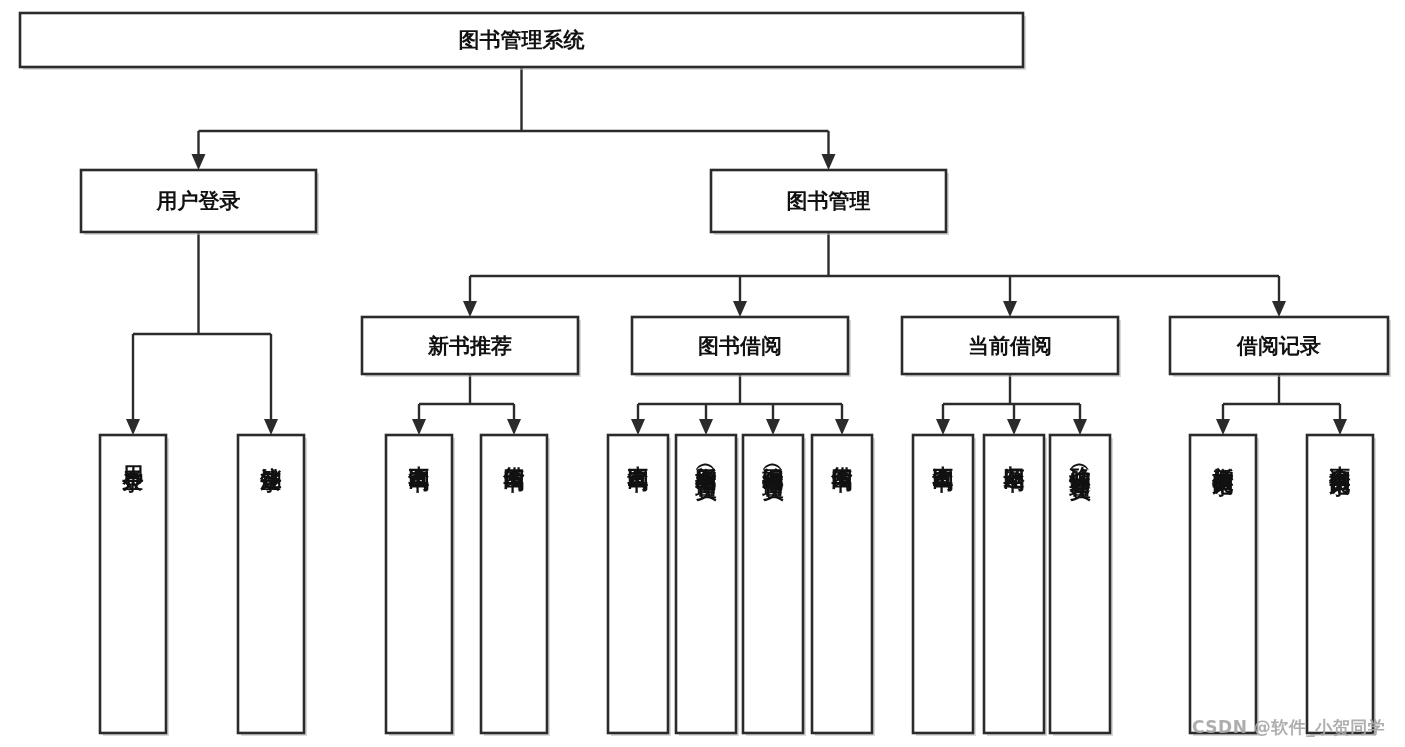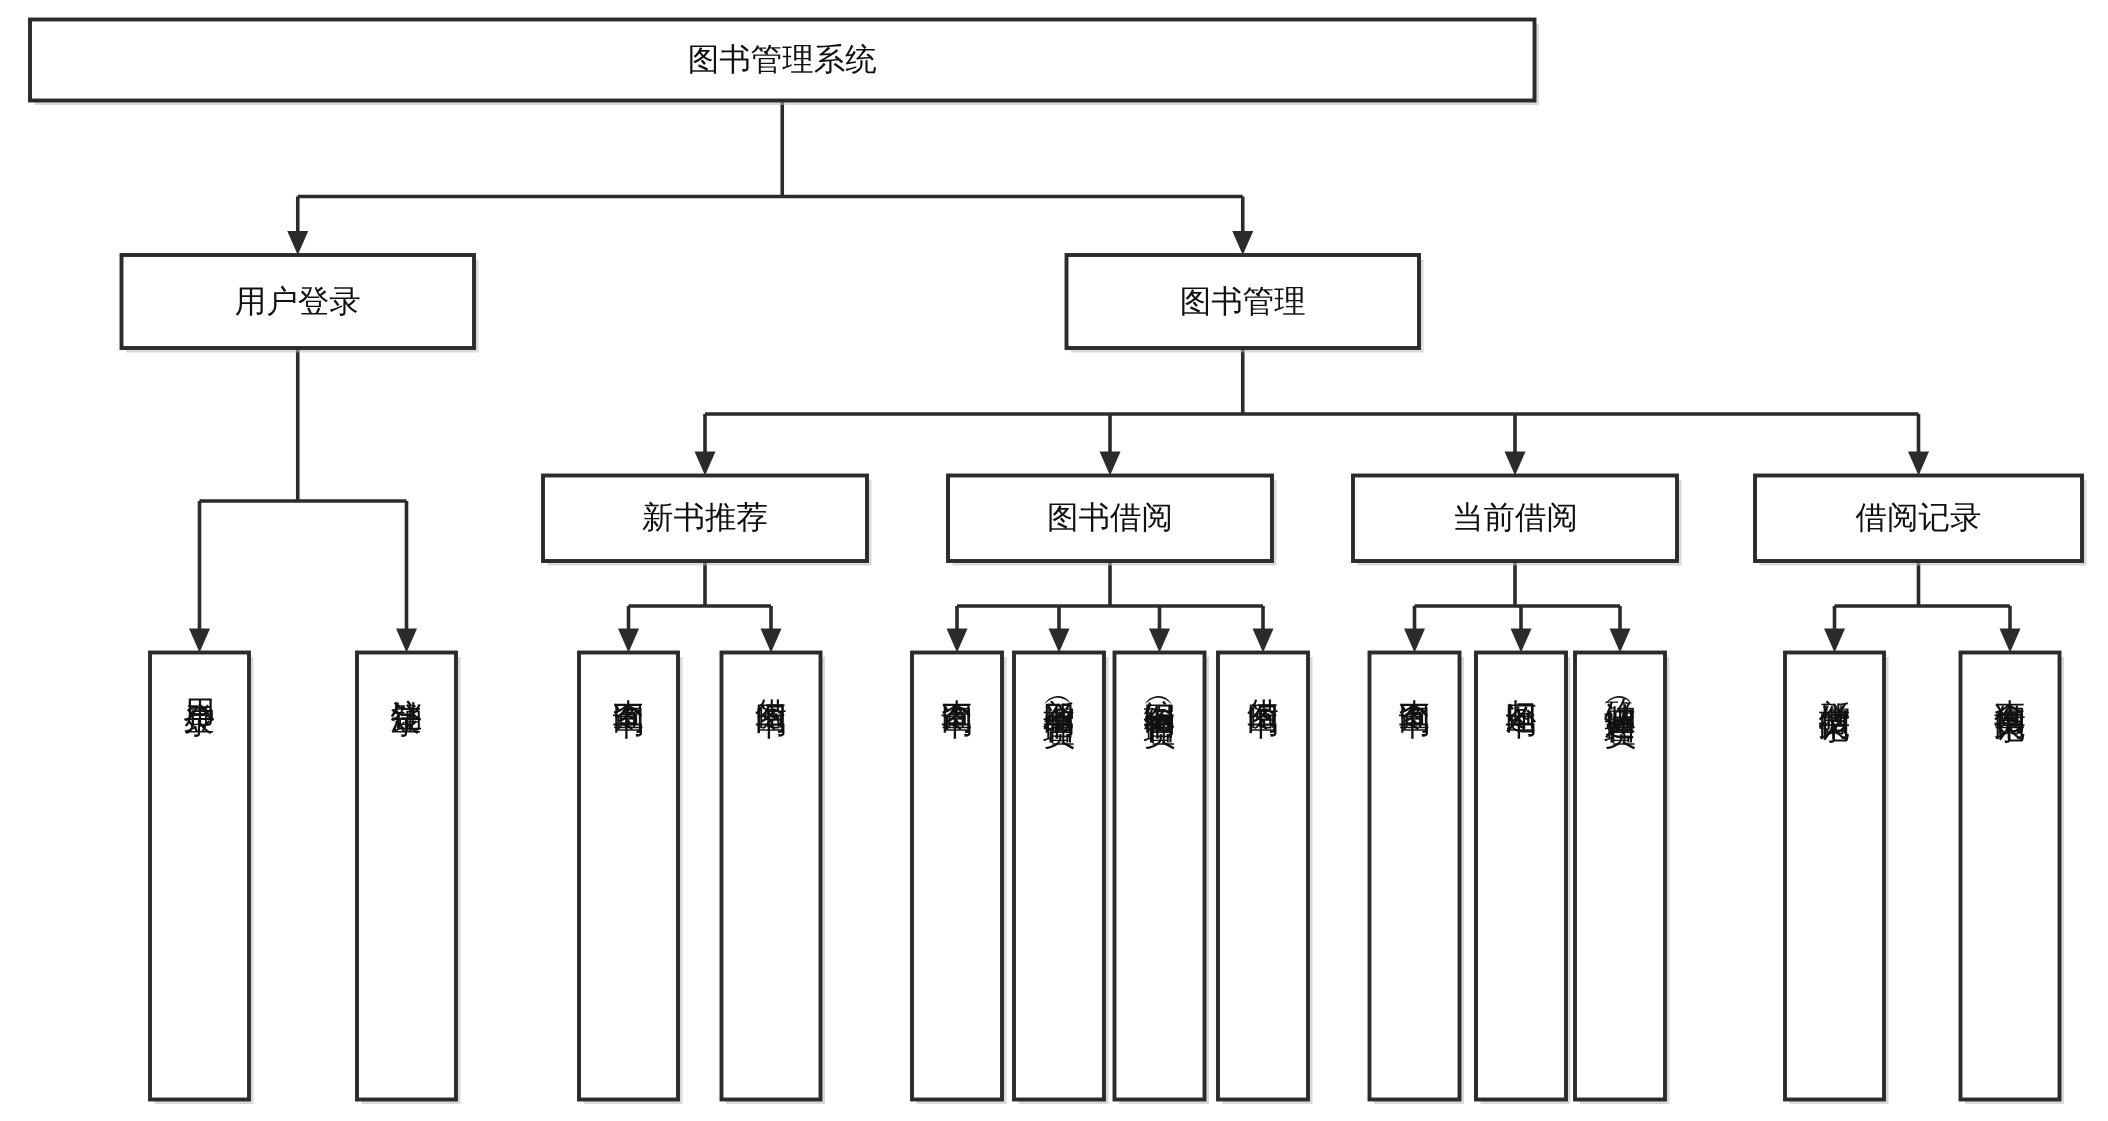--- a/index.html
+++ b/index.html
@@ -12,20 +12,21 @@
     width: 1405px;
     height: 747px;
     font-family: "DejaVu Sans", "Liberation Sans", sans-serif;
     overflow: hidden;
     position: relative;
   }
   #diagram-root {
     position: relative;
     width: 1405px;
     height: 747px;
+    font-weight: bold;
   }
   svg.diagram-canvas {
     position: absolute;
     left: 0;
     top: 0;
     width: 1405px;
     height: 747px;
     display: block;
   }
   .node-box {
@@ -234,13 +235,14 @@
       <div class="node-label-v" style="left: 627px; top: 449px; height: 274px;">查询图书</div>
       <div class="node-label-v" style="left: 695px; top: 449px; height: 274px;">新增图书（管理员）</div>
       <div class="node-label-v" style="left: 762px; top: 449px; height: 274px;">编辑图书（管理员）</div>
       <div class="node-label-v" style="left: 831px; top: 449px; height: 274px;">借阅图书</div>
       <div class="node-label-v" style="left: 932px; top: 449px; height: 274px;">查询图书</div>
       <div class="node-label-v" style="left: 1003px; top: 449px; height: 274px;">归还图书</div>
       <div class="node-label-v" style="left: 1069px; top: 449px; height: 274px;">确认归还（管理员）</div>
       <div class="node-label-v" style="left: 1212px; top: 449px; height: 274px;">新增借阅记录</div>
       <div class="node-label-v" style="left: 1329px; top: 449px; height: 274px;">查询借阅记录</div>
     </div>
+  <div class="watermark" style="left: 1192px; top: 716px; color: rgb(168, 168, 168);">CSDN @软件_小贺同学</div>
 </div>
 
 </body></html>

